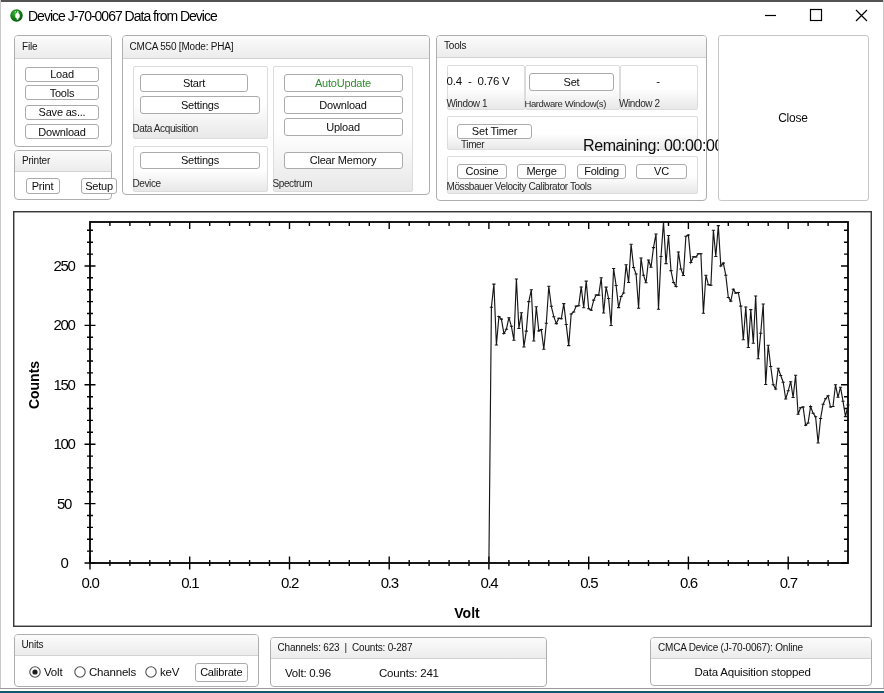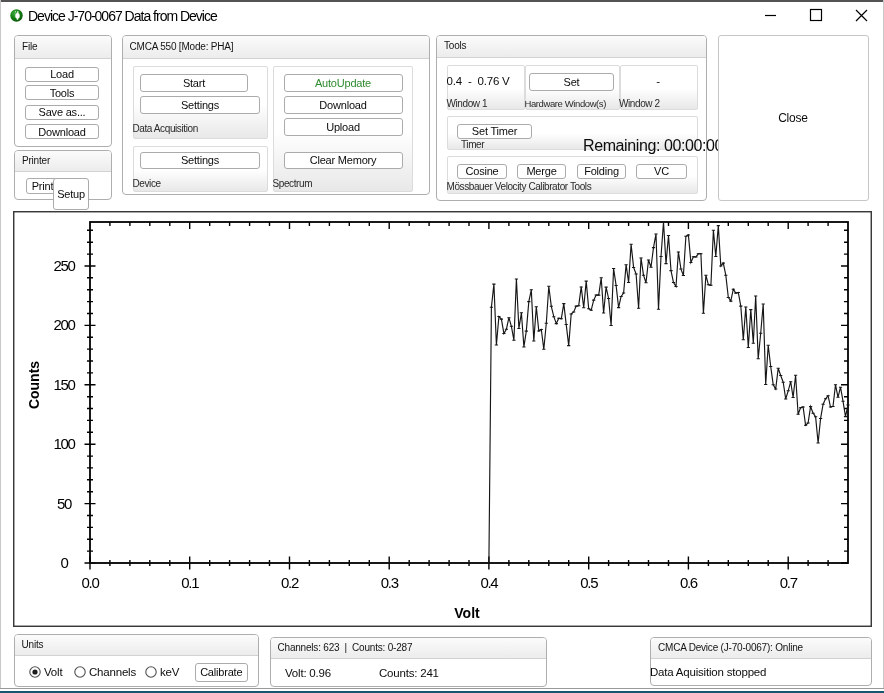--- a/index.html
+++ b/index.html
@@ -45,21 +45,21 @@
 </div>
 <div class="btn" style="left:25px;top:66.5px;width:74px;height:15px">Load</div>
 <div class="btn" style="left:25px;top:85px;width:74px;height:15px">Tools</div>
 <div class="btn" style="left:25px;top:104.5px;width:74px;height:15px">Save as...</div>
 <div class="btn" style="left:25px;top:124px;width:74px;height:15px">Download</div>
 
 <div class="grp" style="left:14px;top:150px;width:98px;height:50px">
   <div class="ghead" style="height:21px;line-height:20px">Printer</div>
 </div>
 <div class="btn" style="left:25.5px;top:178px;width:34px;height:16px">Print</div>
-<div class="btn" style="left:53px;top:178px;width:36px;height:32px">Setup</div>
+<div class="btn" style="left:81px;top:178px;width:36px;height:16px">Setup</div>
 
 <div class="grp" style="left:121.5px;top:35px;width:308px;height:159.5px">
   <div class="ghead" style="height:22.5px;line-height:21px">CMCA 550 [Mode: PHA]</div>
 </div>
 <div class="panel" style="left:132.5px;top:65.5px;width:135px;height:73px"></div>
 <div class="panel" style="left:132.5px;top:145.5px;width:135px;height:46.5px"></div>
 <div class="panel" style="left:272.5px;top:65.5px;width:140px;height:126.5px"></div>
 <div class="btn" style="left:140px;top:74px;width:108px;height:17.5px">Start</div>
 <div class="btn" style="left:140px;top:96px;width:120px;height:17.5px">Settings</div>
 <div class="cap" style="left:132.5px;right:auto;width:135px;top:123px">Data Acquisition</div>
@@ -139,16 +139,16 @@
 
 <div class="grp" style="left:269.5px;top:636.5px;width:277px;height:50px">
   <div class="ghead" style="height:21px;line-height:20px">Channels: 623&nbsp; |&nbsp; Counts: 0-287</div>
 </div>
 <div class="lbl" style="left:285px;top:667px">Volt: 0.96</div>
 <div class="lbl" style="left:379px;top:667px">Counts: 241</div>
 
 <div class="grp" style="left:650px;top:637px;width:221.5px;height:49px">
   <div class="ghead" style="height:20.5px;line-height:19px">CMCA Device (J-70-0067): Online</div>
 </div>
-<div class="lbl" style="left:650px;width:205px;top:666px">Data Aquisition stopped</div>
+<div class="lbl" style="left:650px;width:205px;text-align:center;top:666px">Data Aquisition stopped</div>
 
 <div style="position:absolute;left:0;top:688px;width:884px;height:1px;background:#9a9a9a"></div>
 <div style="position:absolute;left:0;top:690.5px;width:884px;height:2.5px;background:#14576e"></div>
 
 </body></html>

